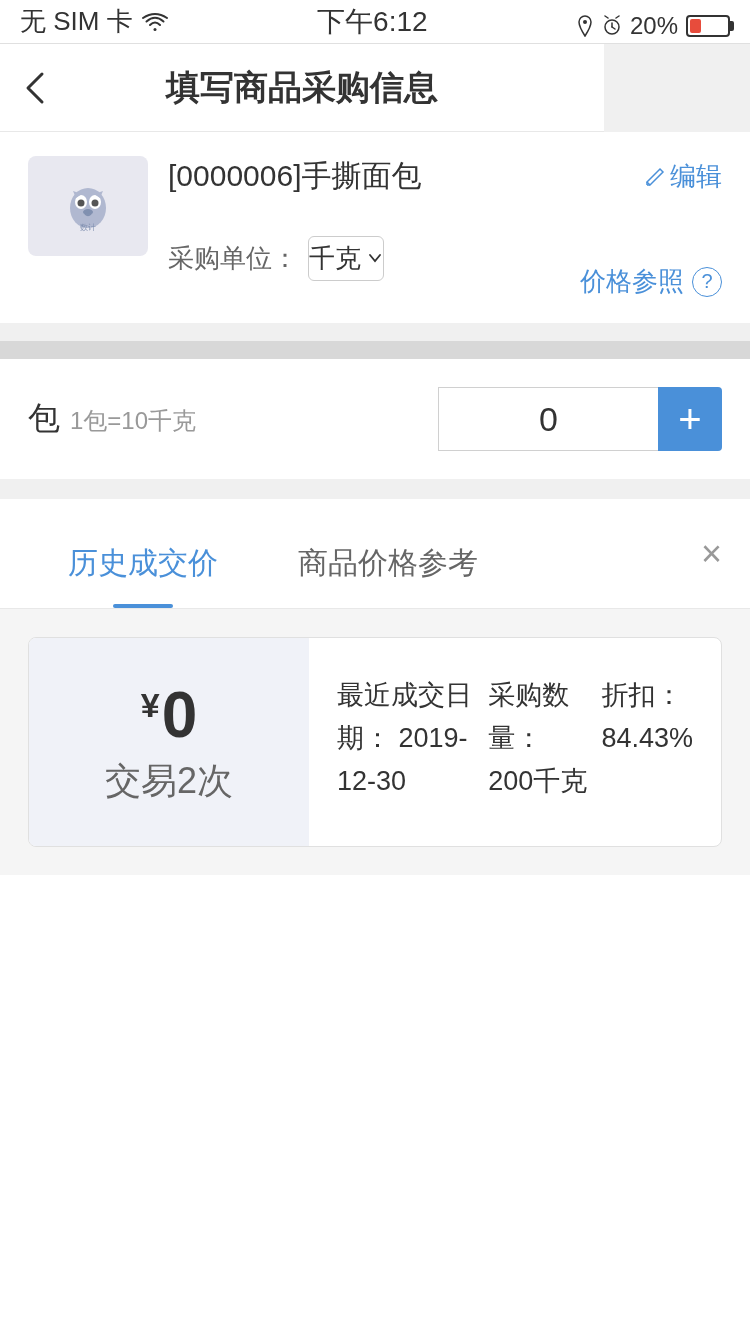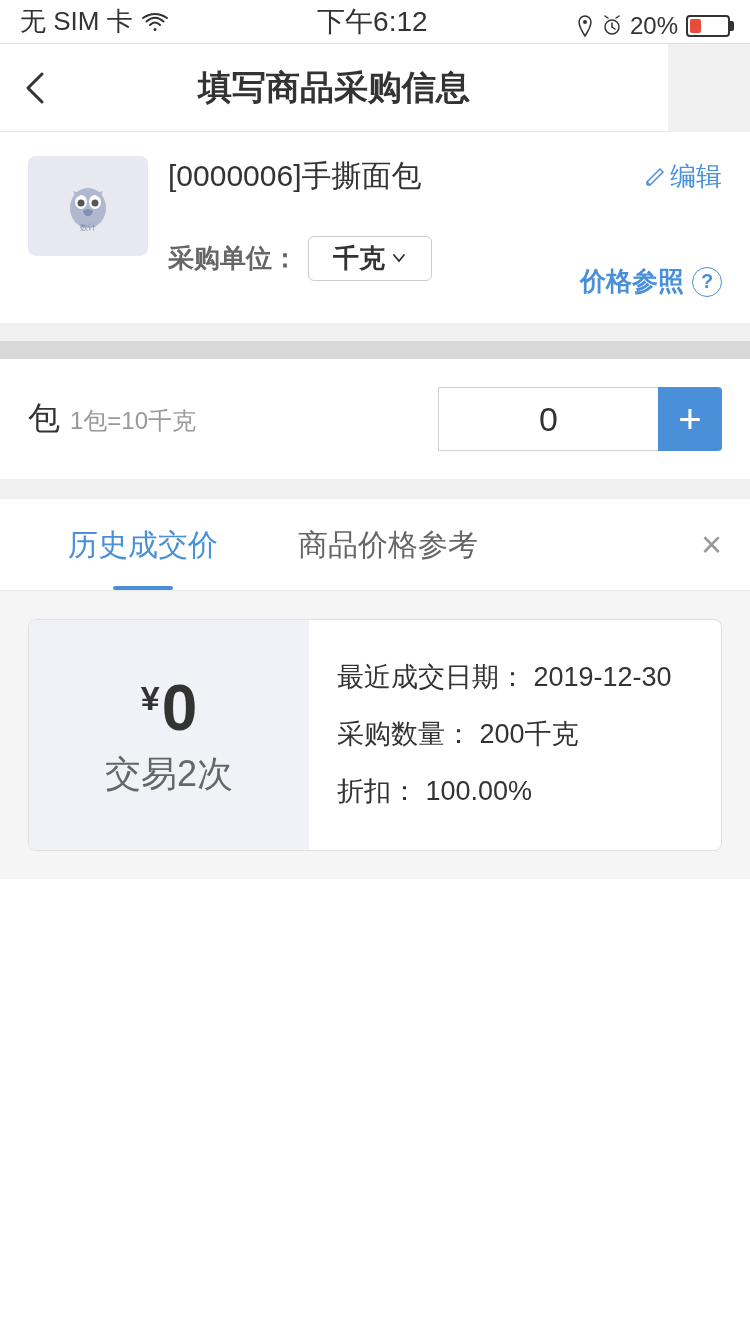--- a/index.html
+++ b/index.html
@@ -71,21 +71,21 @@
     }
     .battery-fill {
       width: 30%;
       height: 100%;
       background: #e74c3c;
       border-radius: 2px;
     }
 
     
     .nav-bar {
-      width: 668px;
+      width: 604px;
       height: 88px;
       background: #fff;
       display: flex;
       align-items: center;
       justify-content: center;
       position: relative;
       border-bottom: 1px solid #e8e8e8;
     }
     .nav-back {
       position: absolute;
@@ -146,33 +146,32 @@
       align-items: center;
       gap: 4px;
       font-size: 26px;
       color: #4a90d9;
       cursor: pointer;
     }
     .unit-row {
       display: flex;
       align-items: center;
       justify-content: space-between;
-      font-weight: bold;
     }
     .unit-label {
       font-size: 26px;
       color: #666;
       margin-right: 10px;
     }
     .unit-select {
       display: flex;
       align-items: center;
       border: 1px solid #ccc;
       border-radius: 6px;
-      padding: 4px 24px;
+      padding: 4px 0;
       font-size: 26px;
       color: #333;
       background: #fff;
       gap: 6px;
       cursor: pointer;
     }
     .price-ref {
       display: flex;
       align-items: center;
       gap: 8px;
@@ -255,21 +254,21 @@
     .tab-section {
       background: #fff;
       border-bottom: 1px solid #e8e8e8;
       display: flex;
       align-items: center;
       padding: 0 28px;
       position: relative;
       margin-top: 20px;
     }
     .tab-item {
-      padding: 26px 40px 24px;
+      padding: 44px 40px 24px;
       font-size: 30px;
       cursor: pointer;
       position: relative;
       color: #666;
     }
     .tab-item.active {
       color: #4a90d9;
     }
     .tab-item.active::after {
       content: '';
@@ -332,21 +331,20 @@
     }
     .history-trade-count {
       font-size: 36px;
       color: #666;
       margin-top: 5px;
     }
     .history-right {
       flex: 1;
       padding: 36px 28px;
       display: flex;
-      flex-direction: column;
       justify-content: center;
       gap: 14px;
     }
     .history-detail-row {
       font-size: 27px;
       color: #333;
       line-height: 1.6;
     }
 
     
@@ -488,19 +486,19 @@
       <div class="history-detail-row">
         <span>最近成交日期：</span>
         <span>2019-12-30</span>
       </div>
       <div class="history-detail-row">
         <span>采购数量：</span>
         <span>200千克</span>
       </div>
       <div class="history-detail-row">
         <span>折扣：</span>
-        <span>100.00%</span>
+        <span>84.43%</span>
       </div>
     </div>
   </div>
 </div>
 
 <div class="bottom-space"></div>
 
 </body></html>

